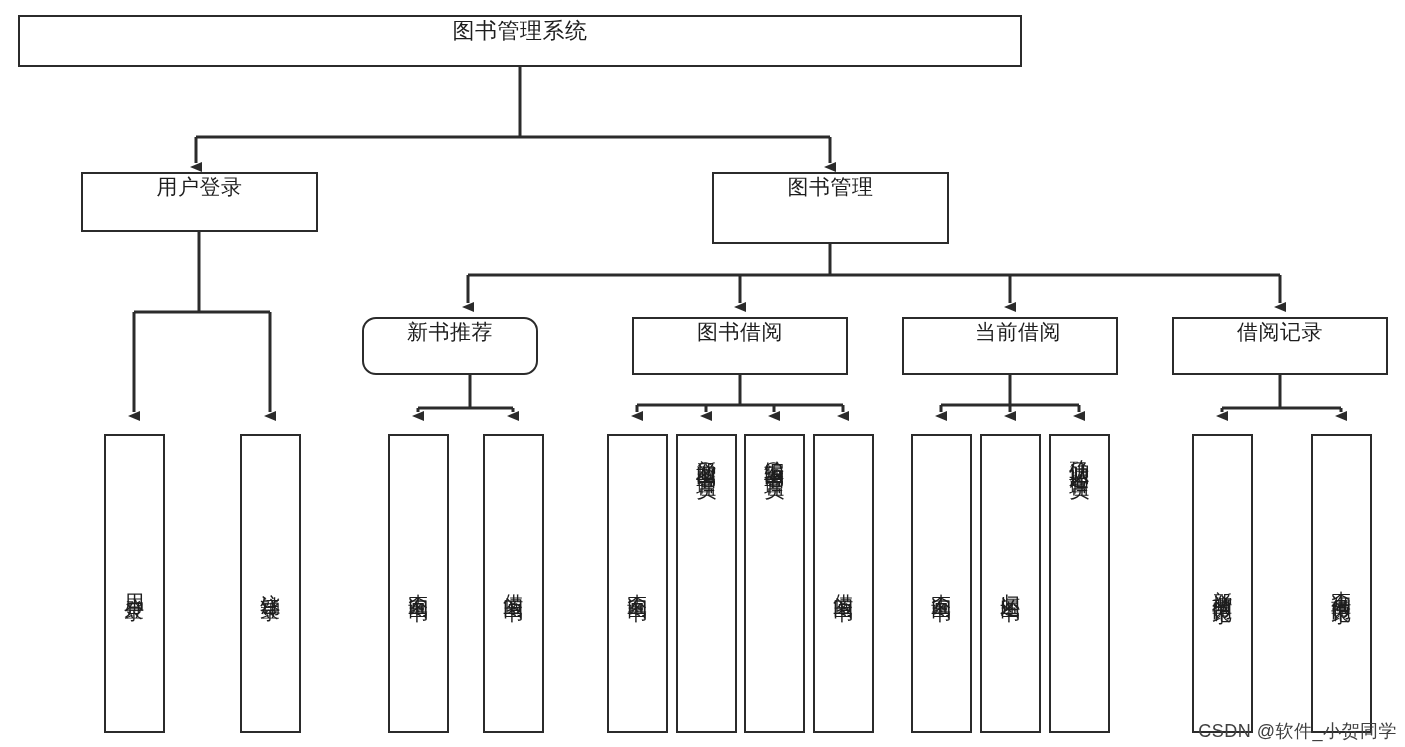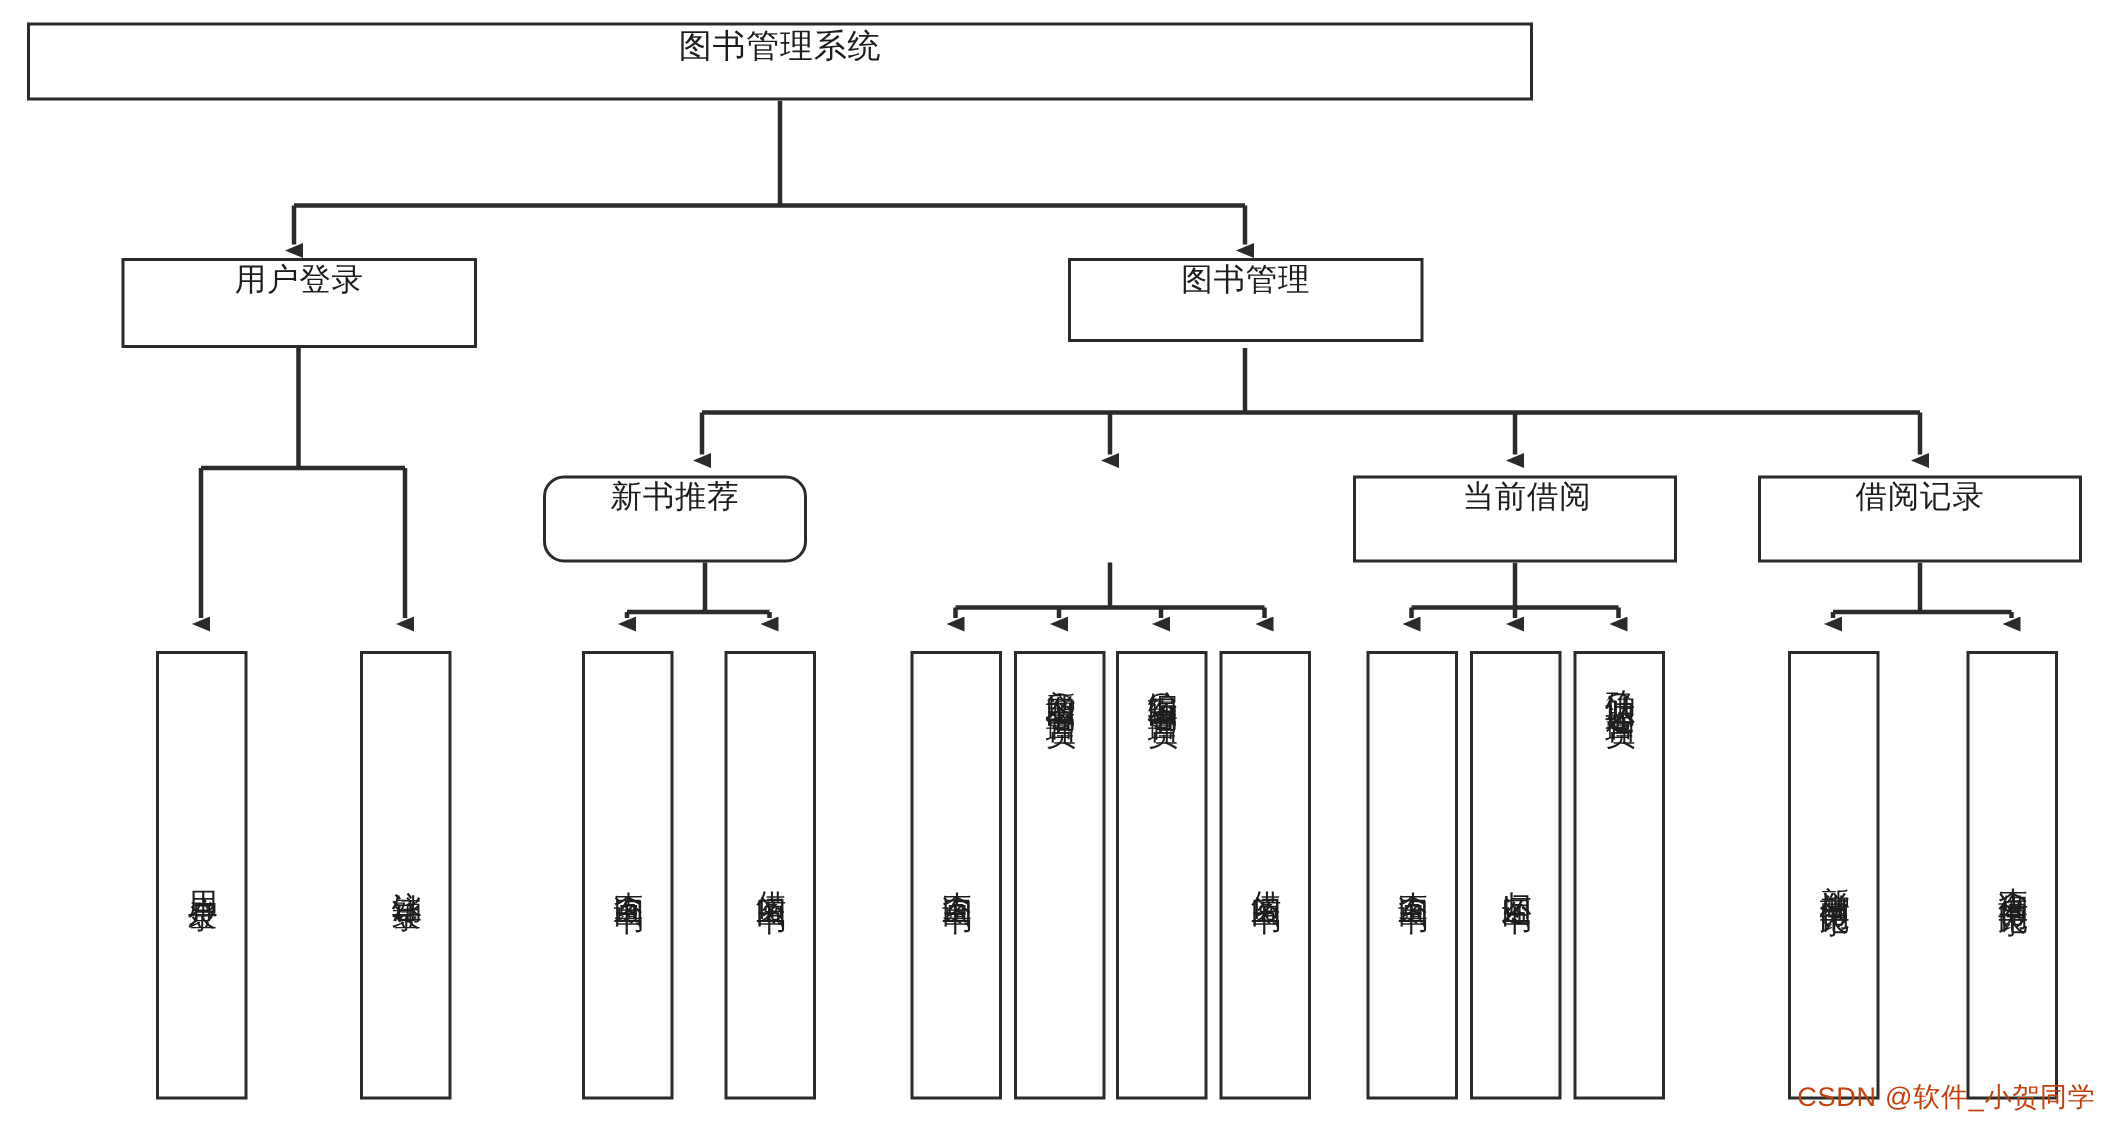--- a/index.html
+++ b/index.html
@@ -61,21 +61,21 @@
   }
   .node.leaf.centered {
     align-items: center;
     padding-top: 0;
   }
   .watermark {
     position: absolute;
     right: 8px;
     bottom: 4px;
     font-size: 18px;
-    color: #c2410c;
+    color: #404040;
     letter-spacing: 0.5px;
     z-index: 5;
     white-space: nowrap;
     margin-top: 32px;
   }
 </style>
 </head>
 <body>
 
 <div id="canvas">
@@ -131,27 +131,30 @@
     </g>
   </svg>
 
   <div class="node root" style="left:18px; top:15px; width:1004px; height:52px;">
     <span class="node-label">图书管理系统</span>
   </div>
 
   <div class="node level1" style="left:81px; top:172px; width:237px; height:60px;">
     <span class="node-label">用户登录</span>
   </div>
-  <div class="node level1" style="left:712px; top:172px; width:237px; height:56px;">
+  <div class="node level1" style="left:712px; top:172px; width:237px; height:72px;">
     <span class="node-label">图书管理</span>
   </div>
 
   <div class="node level2" style="left:362px; top:317px; width:176px; height:58px;border-radius:14px;">
     <span class="node-label">新书推荐</span>
   </div>
+  <div class="node level2" style="left:632px; top:317px; width:216px; height:58px;">
+    <span class="node-label">图书借阅</span>
+  </div>
   <div class="node level2" style="left:902px; top:317px; width:216px; height:58px;padding-left:16px;">
     <span class="node-label">当前借阅</span>
   </div>
   <div class="node level2" style="left:1172px; top:317px; width:216px; height:58px;">
     <span class="node-label">借阅记录</span>
   </div>
 
   <div class="node leaf centered" style="left:104px; top:434px; width:61px; height:299px;">
     <span class="node-label">用户登录</span>
   </div>

